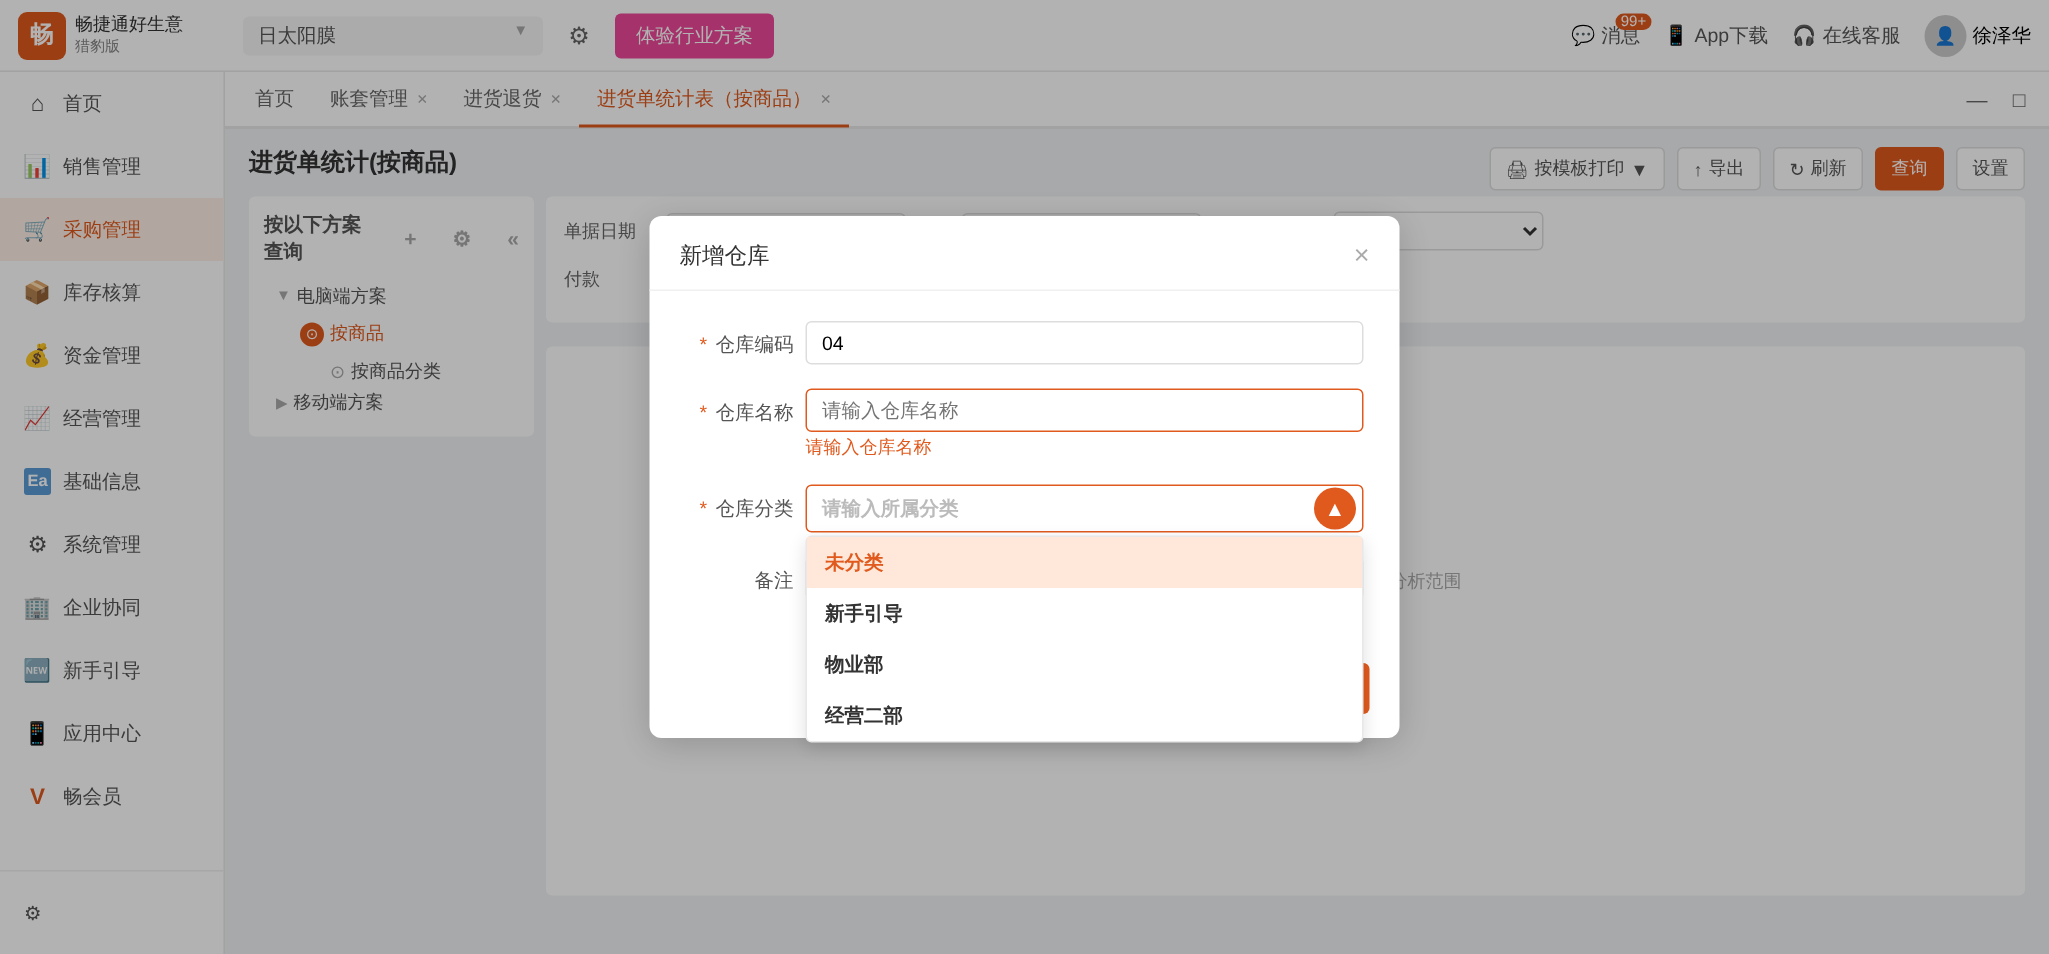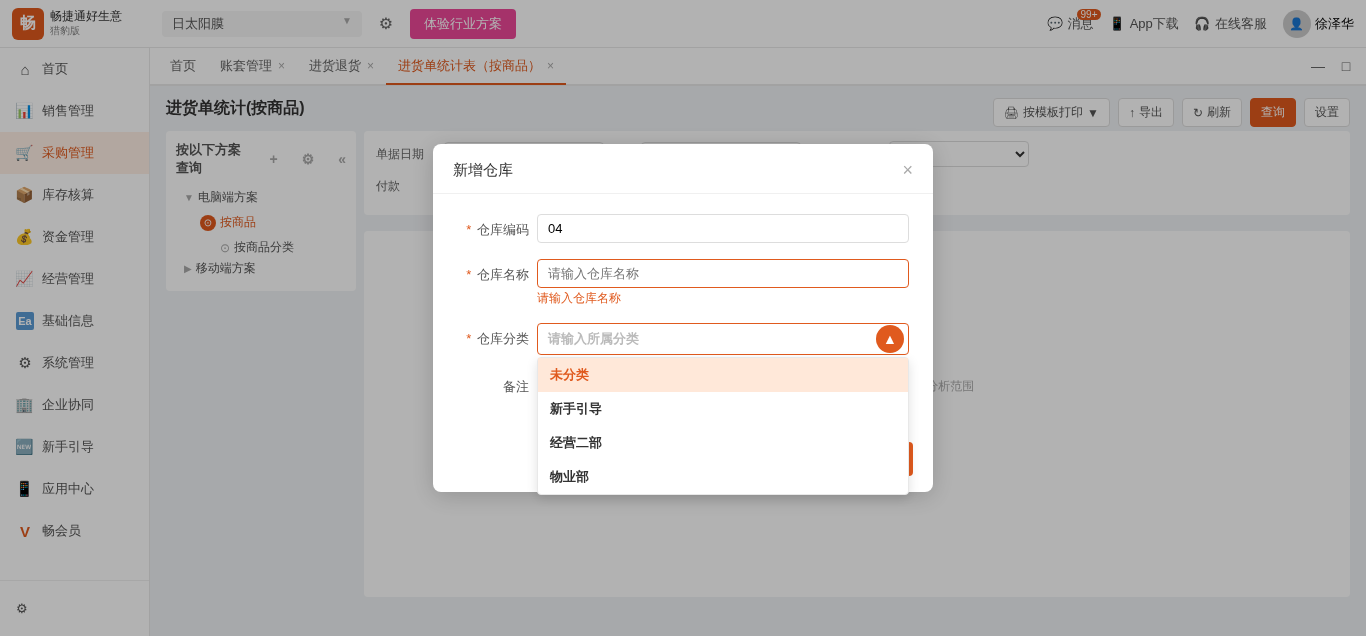--- a/index.html
+++ b/index.html
@@ -637,24 +637,24 @@
           </div>
 
           <div class="dropdown-list">
             <div class="dropdown-item selected">
               <span>未分类</span>
             </div>
             <div class="dropdown-item">
               <span>新手引导</span>
             </div>
             <div class="dropdown-item">
+              <span>物业部</span>
+            </div>
+            <div class="dropdown-item">
               <span>经营二部</span>
-            </div>
-            <div class="dropdown-item">
-              <span>物业部</span>
             </div>
           </div>
         </div>
       </div>
 
       <div class="form-row">
         <div class="form-label">
           <span>备注</span>
         </div>
         <div class="form-input-wrap">

